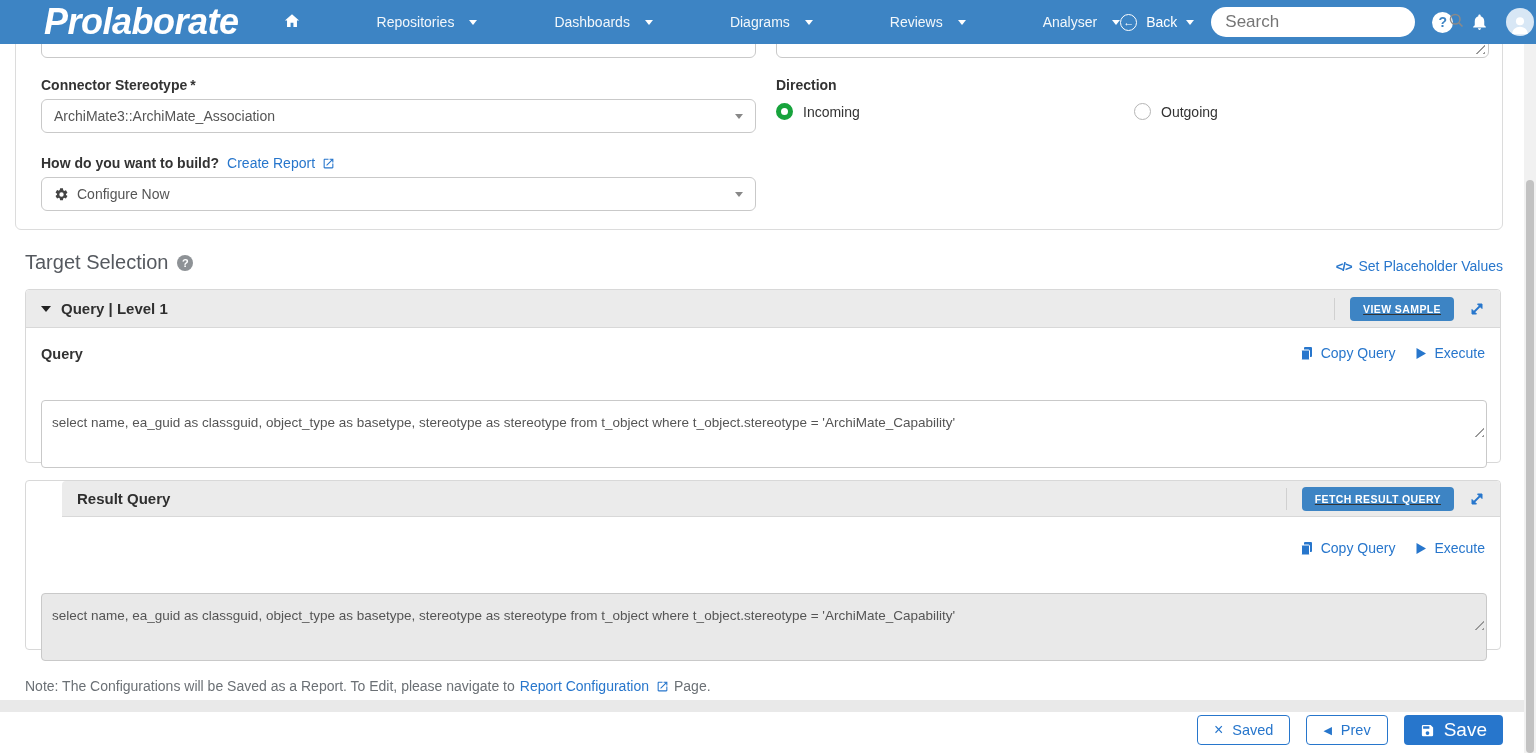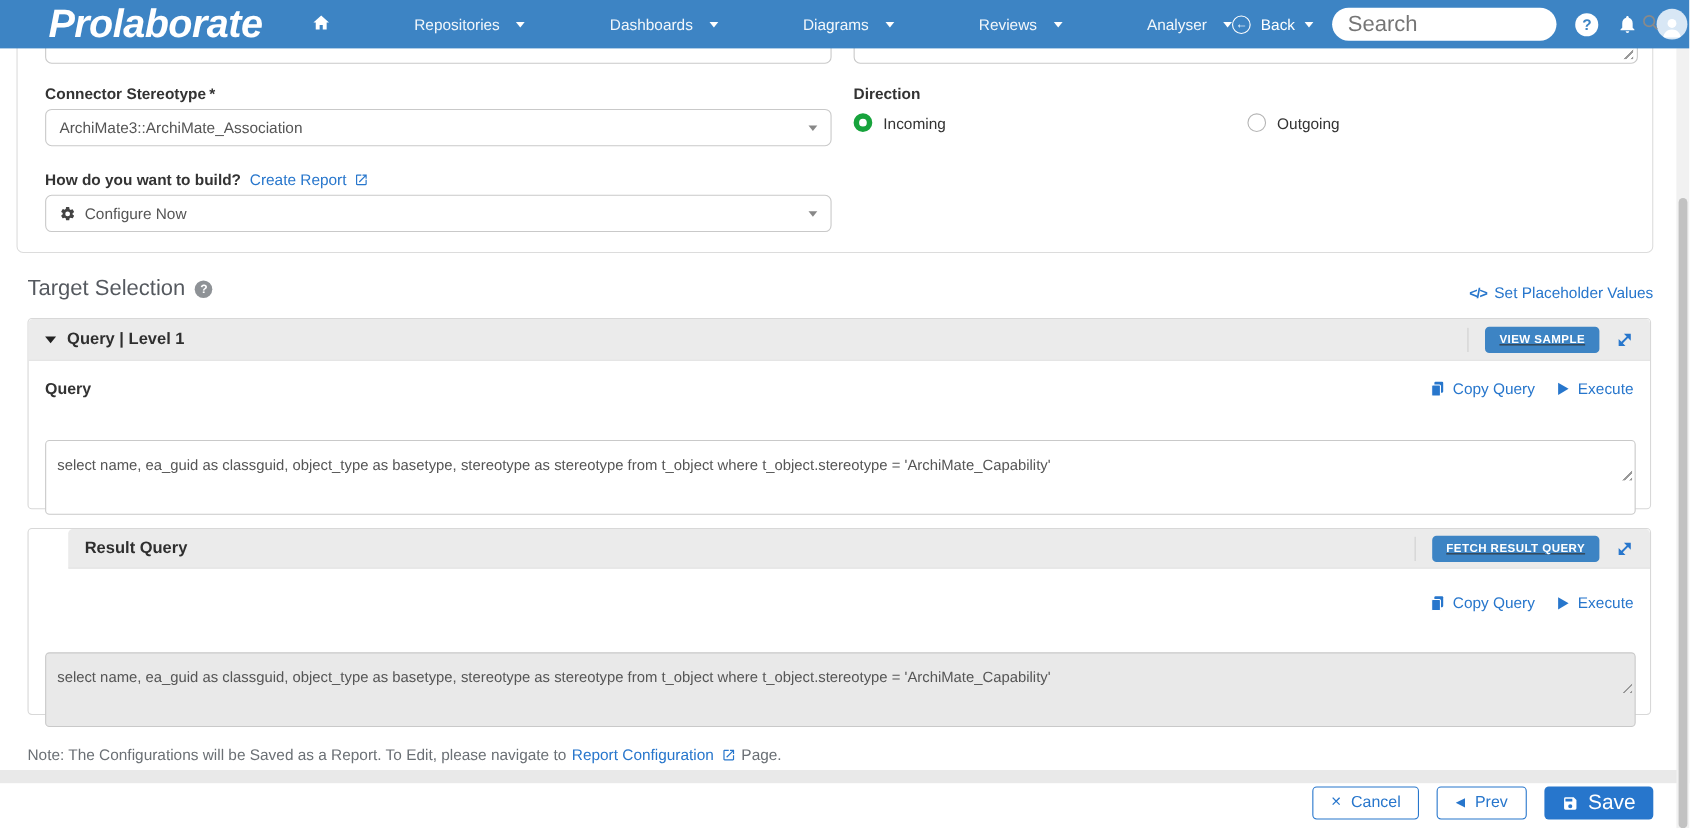--- a/index.html
+++ b/index.html
@@ -16,21 +16,21 @@
   .home-btn{margin-left:44px;display:flex;align-items:center;cursor:pointer;}
   .nav-menu{display:flex;margin-left:36px;gap:37px;align-items:center;}
   .nav-item{display:flex;align-items:center;gap:15px;color:#f2f7fb;font-size:14px;cursor:pointer;padding-left:40px;}
   .caret{width:0;height:0;border-left:4px solid transparent;border-right:4px solid transparent;border-top:5px solid #fff;}
   .nav-right{margin-left:auto;display:flex;align-items:center;gap:17px;margin-right:14px;}
   .back-group{display:flex;align-items:center;gap:9px;color:#fff;cursor:pointer;}
   .back-circle{width:17px;height:17px;border:1.6px solid #fff;border-radius:50%;display:flex;
                align-items:center;justify-content:center;font-size:11px;color:#fff;box-sizing:border-box;}
   .search-box{position:relative;width:204px;height:30px;background:#fff;border-radius:15px;
               display:flex;align-items:center;padding:0 12px;box-sizing:border-box;}
-  .search-box input{border:none;outline:none;flex:1;font-size:20px;color:#b91c1c;background:transparent;
+  .search-box input{border:none;outline:none;flex:1;font-size:17px;color:#b91c1c;background:transparent;
                     font-family:"Liberation Sans",sans-serif;}
   .help-circle{width:21px;height:21px;border-radius:50%;background:#fff;color:#3d84c4;font-weight:bold;
                font-size:14px;display:flex;align-items:center;justify-content:center;cursor:pointer;}
   .avatar{width:28px;height:28px;border-radius:50%;background:#d8e7f5;display:flex;align-items:flex-end;
           justify-content:center;overflow:hidden;cursor:pointer;}
 
   
   .card-top{position:absolute;left:15px;top:-26px;width:1488px;height:256px;border:1px solid #dcdcdc;
             border-radius:6px;background:#fff;box-sizing:border-box;}
   .cut-field{position:absolute;border:1px solid #c9c9c9;border-radius:6px;background:#fff;box-sizing:border-box;}
@@ -315,21 +315,21 @@
           </svg>
       </span>
     </span>
     <span>Page.</span>
   </div>
 
   <div class="divider-strip"></div>
   <div class="footer-btns">
     <button class="btn-outline">
       <span class="x-glyph">×</span>
-      <span>Cancel</span>
+      <span>Saved</span>
     </button>
     <button class="btn-outline">
       <span class="prev-glyph">◀</span>
       <span>Prev</span>
     </button>
     <button class="btn-primary">
       <span style="display:flex;">
         <svg width="15" height="15" viewBox="0 0 24 24" fill="#fff">
             <path d="M17 3H5a2 2 0 0 0-2 2v14a2 2 0 0 0 2 2h14a2 2 0 0 0 2-2V7l-4-4zM12 19a3 3 0 1 1 0-6 3 3 0 0 1 0 6zm3-10H5V5h10v4z"></path>
           </svg>

